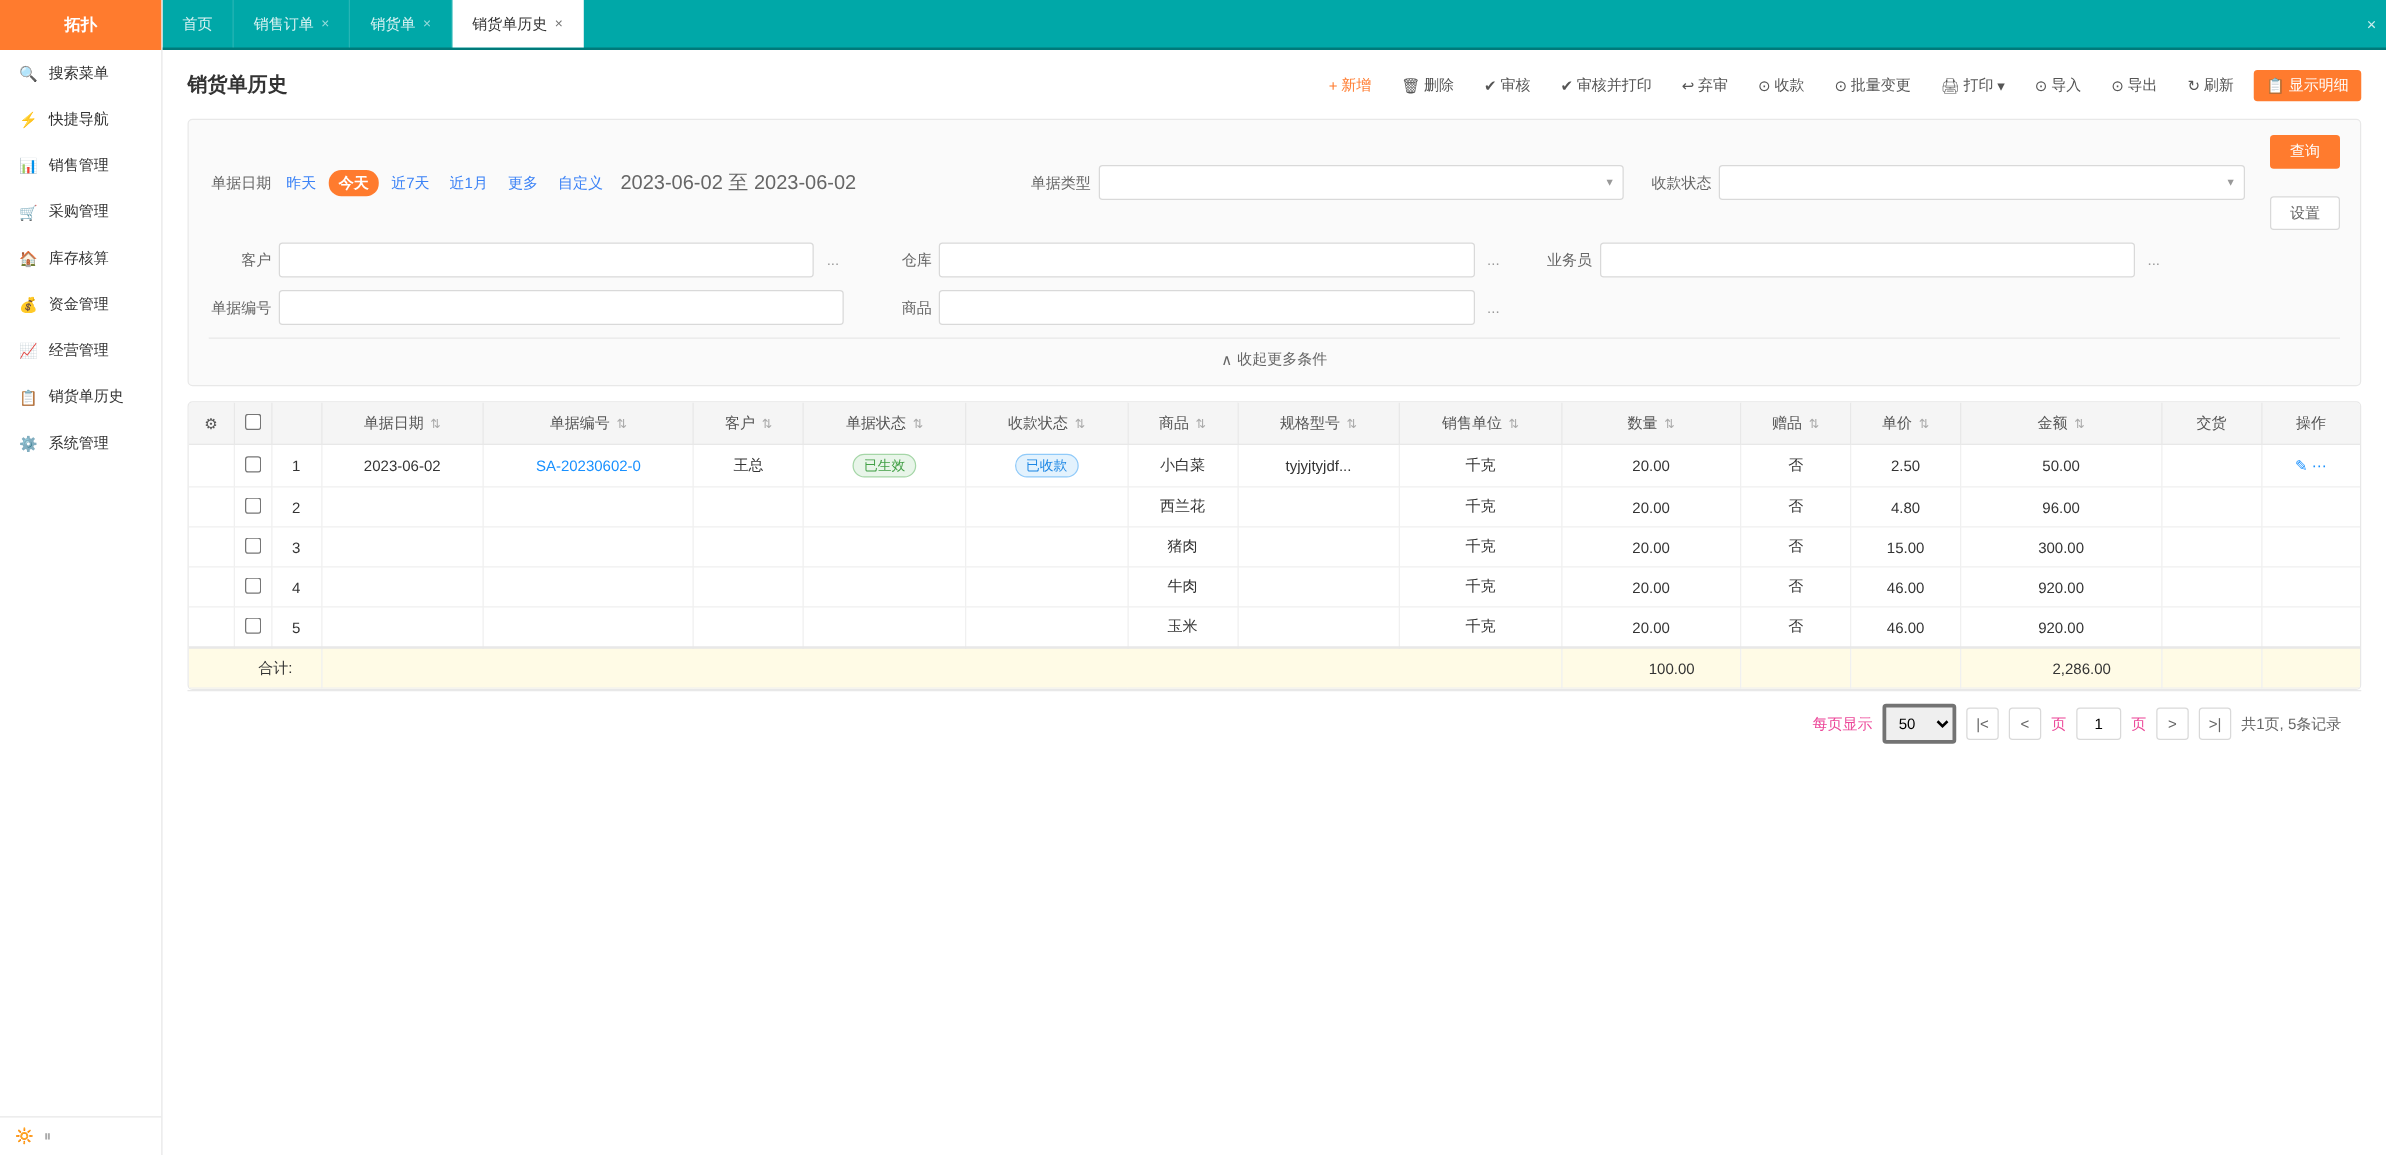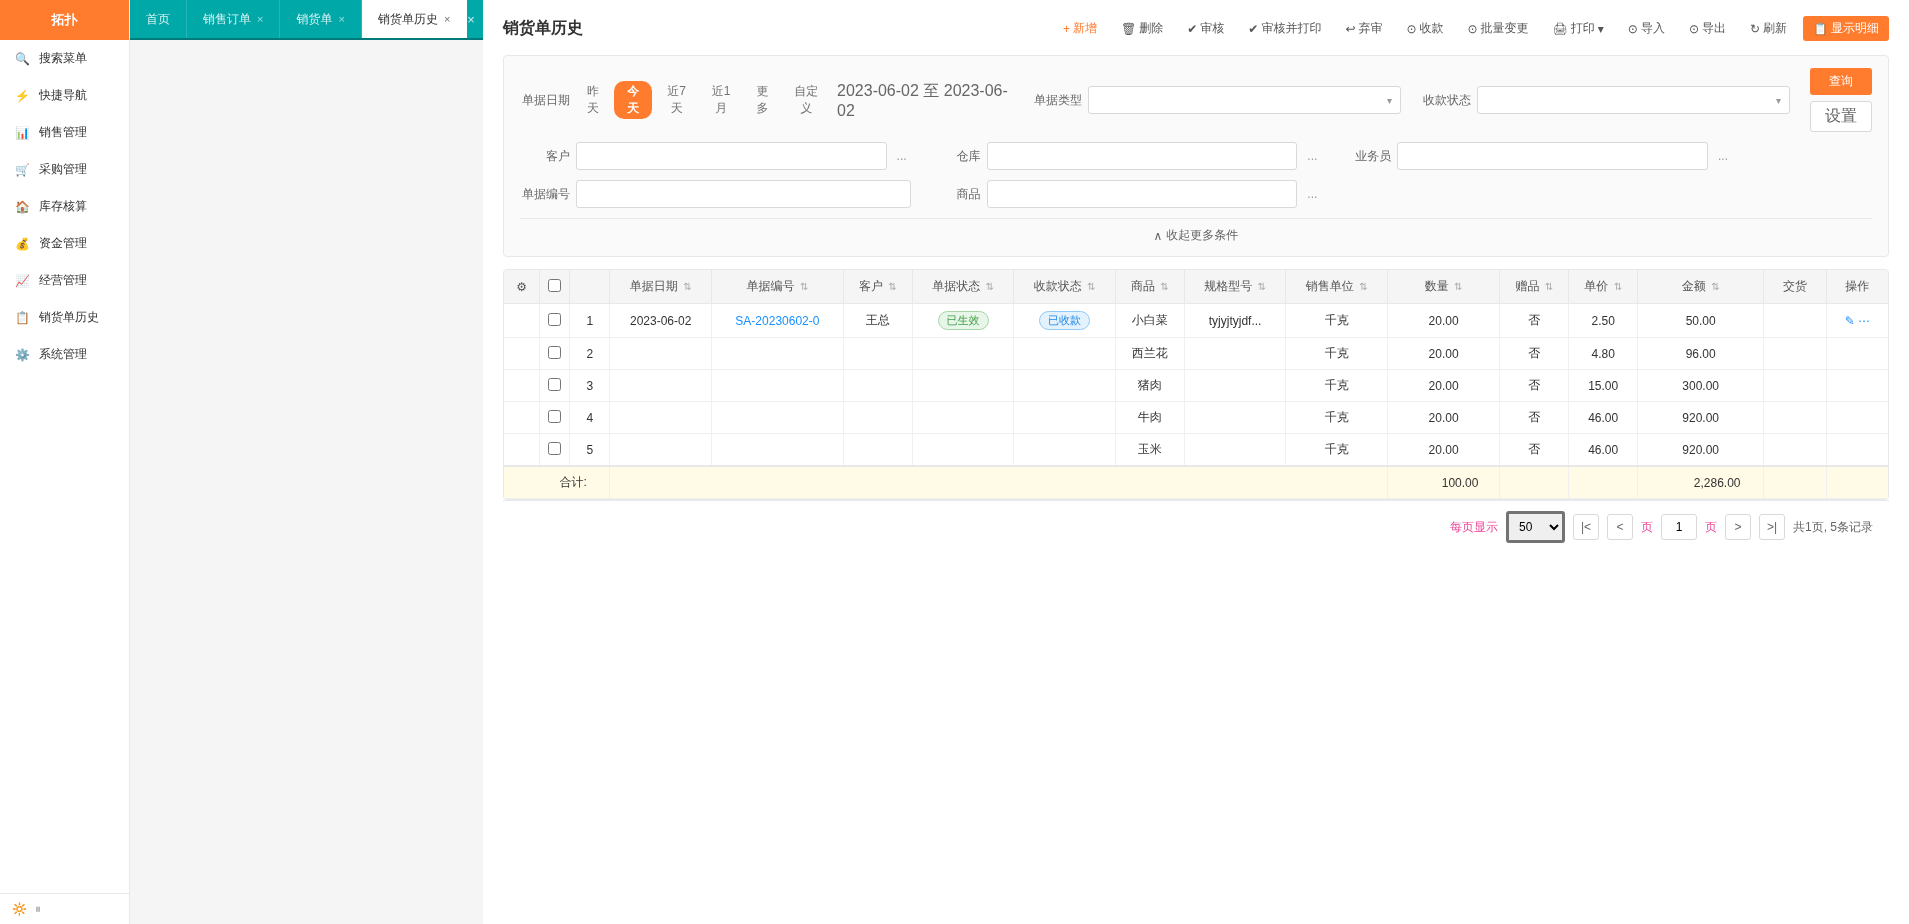--- a/index.html
+++ b/index.html
@@ -6,52 +6,52 @@
     body { display: flex; height: 924px; overflow: hidden; background: #f5f5f5; }
 
     
     .sidebar { width: 130px; background: #fff; border-right: 1px solid #e8e8e8; display: flex; flex-direction: column; height: 100%; }
     .sidebar-logo { height: 40px; background: #ff7b2e; display: flex; align-items: center; justify-content: center; color: #fff; font-size: 13px; font-weight: bold; }
     .sidebar-item { display: flex; align-items: center; padding: 10px 12px; cursor: pointer; color: #333; gap: 8px; border-left: 3px solid transparent; }
     .sidebar-item .icon { width: 16px; height: 16px; display: inline-flex; align-items: center; justify-content: center; color: inherit; }
     .sidebar-bottom { margin-top: auto; border-top: 1px solid #e8e8e8; }
 
     
-    .main { flex: 1; display: flex; overflow: hidden; }
+    .main { flex: 1; display: flex; flex-direction: column; overflow: hidden; }
 
     
     .content { flex: 1; overflow-y: auto; padding: 0; background: #f0f2f5; }
     .page-container { background: #fff; margin: 0; padding: 16px 20px; min-height: 100%; }
 
     
     .page-header { display: flex; align-items: center; justify-content: space-between; margin-bottom: 14px; }
     .page-title { font-size: 16px; font-weight: bold; color: #333; }
     .toolbar { display: flex; align-items: center; gap: 8px; flex-wrap: wrap; }
     .toolbar-btn { display: flex; align-items: center; gap: 3px; padding: 4px 8px; border: none; background: none; cursor: pointer; color: #555; font-size: 12px; border-radius: 3px; }
     .toolbar-btn.primary { color: #ff7b2e; }
 
     
     .filter-area { border: 1px solid #e8e8e8; border-radius: 4px; padding: 12px 16px; margin-bottom: 12px; background: #fafafa; }
     .filter-row { display: flex; align-items: center; gap: 20px; margin-bottom: 10px; }
     .filter-row:last-child { margin-bottom: 0; }
     .filter-item { display: flex; align-items: center; gap: 6px; flex: 1; }
     .filter-label { color: #666; white-space: nowrap; min-width: 50px; text-align: right; }
     .filter-input { flex: 1; border: 1px solid #d9d9d9; border-radius: 3px; padding: 4px 8px; height: 28px; background: #fff; color: #333; }
-    .date-btn { padding: 2px 6px; border: none; background: none; cursor: pointer; color: #737373; font-size: 12px; border-radius: 3px; }
+    .date-btn { padding: 2px 6px; border: none; background: none; cursor: pointer; color: #3b82f6; font-size: 12px; border-radius: 3px; }
     .date-btn.active { background: #ff7b2e; color: #fff; border-radius: 10px; padding: 2px 8px; font-weight: bold; }
     .date-range { color: #666; font-size: 16px; margin-left: 4px; }
     .select-input { flex: 1; border: 1px solid #d9d9d9; border-radius: 3px; padding: 4px 8px; height: 28px; background: #fff; display: flex; align-items: center; justify-content: space-between; cursor: pointer; }
     .select-arrow { color: #999; font-size: 10px; }
     .ellipsis-btn { color: #999; cursor: pointer; padding: 2px 4px; }
     .collapse-btn { display: flex; align-items: center; justify-content: center; gap: 4px; color: #666; cursor: pointer; border-top: 1px solid #e8e8e8; padding-top: 8px; margin-top: 4px; font-size: 12px; }
 
     
-    .query-btn-area { display: flex; flex-direction: column; gap: 6px; }
+    .query-btn-area { display: flex; flex-direction: column; gap: 22px; }
     .btn-query { background: #ff7b2e; color: #fff; border: none; padding: 5px 16px; border-radius: 3px; cursor: pointer; font-size: 12px; }
-    .btn-setting { background: #fff; color: #666; border: 1px solid #d9d9d9; padding: 4px 14px; border-radius: 3px; cursor: pointer; font-size: 16px; }
+    .btn-setting { background: #fff; color: #666; border: 1px solid #d9d9d9; padding: 4px 14px; border-radius: 3px; cursor: pointer; font-size: 12px; }
 
     
     .table-container { border: 1px solid #e8e8e8; border-radius: 4px; overflow: hidden; }
     table { width: 100%; border-collapse: collapse; }
     thead tr { background: #f5f5f5; }
     th { padding: 8px 6px; text-align: center; color: #555; font-weight: 500; border-bottom: 1px solid #e8e8e8; border-right: 1px solid #e8e8e8; white-space: nowrap; font-size: 12px; }
     th:last-child { border-right: none; }
     td { padding: 7px 6px; text-align: center; color: #333; border-bottom: 1px solid #f0f0f0; border-right: 1px solid #f0f0f0; font-size: 12px; }
     td:last-child { border-right: none; }
     tbody tr:last-child td { border-bottom: none; }

